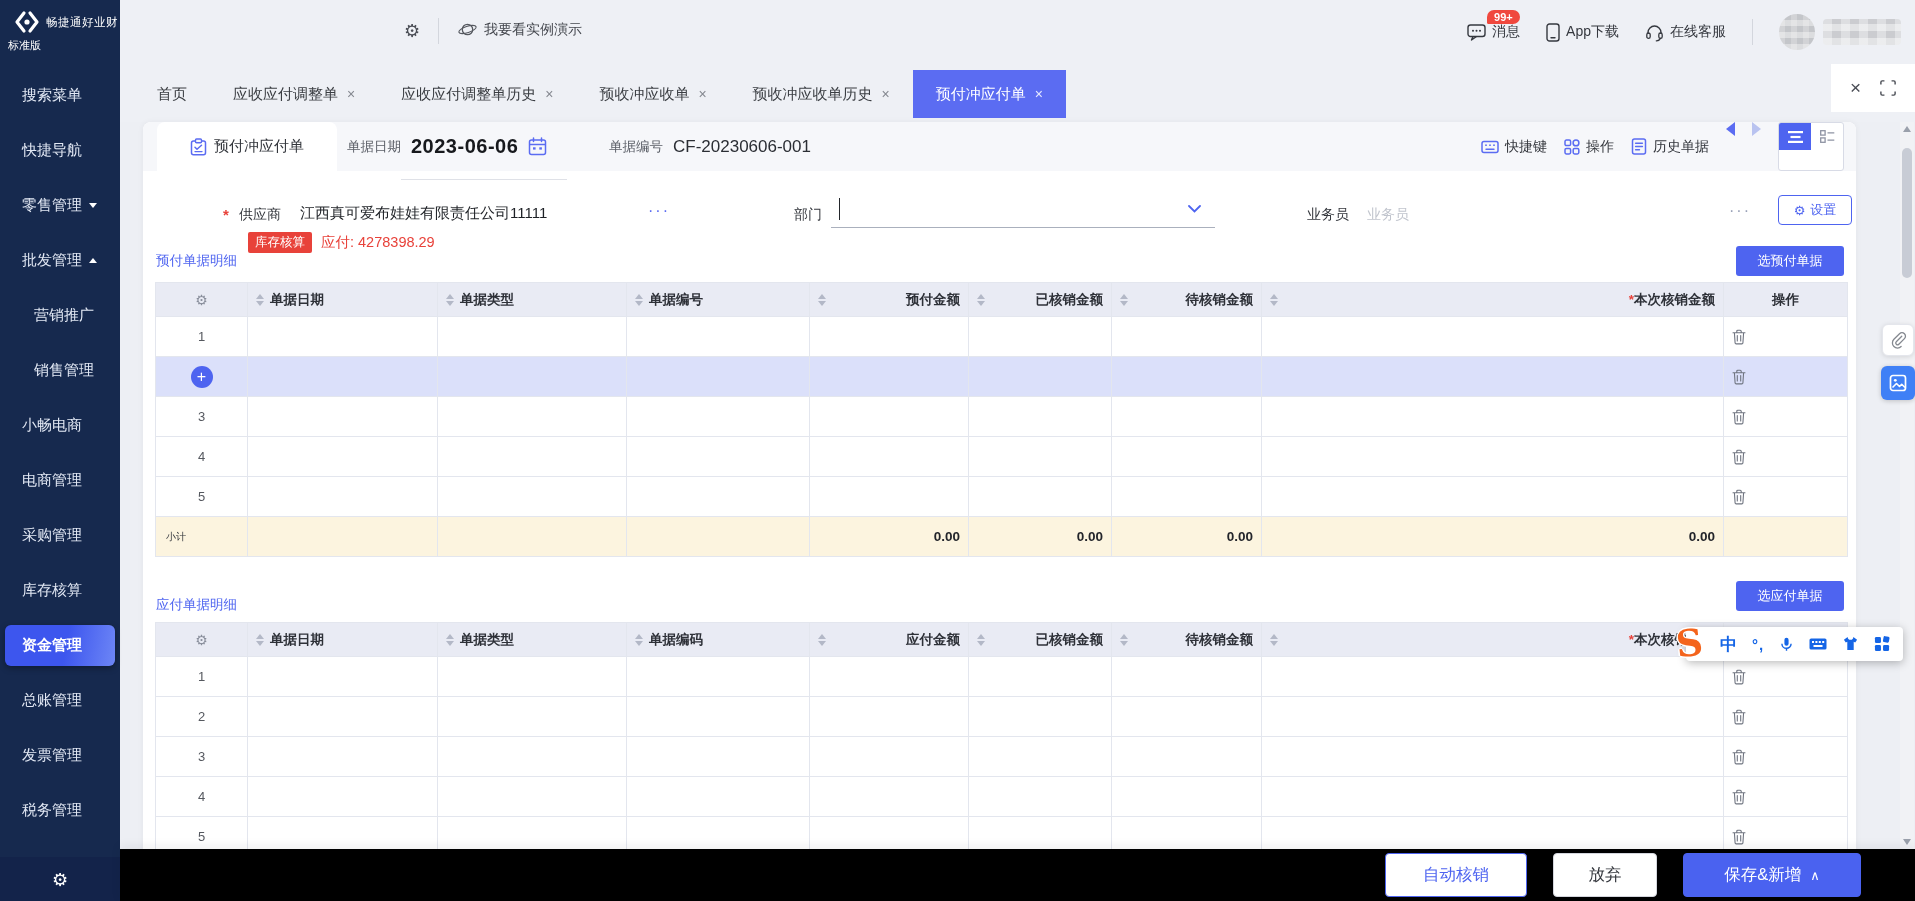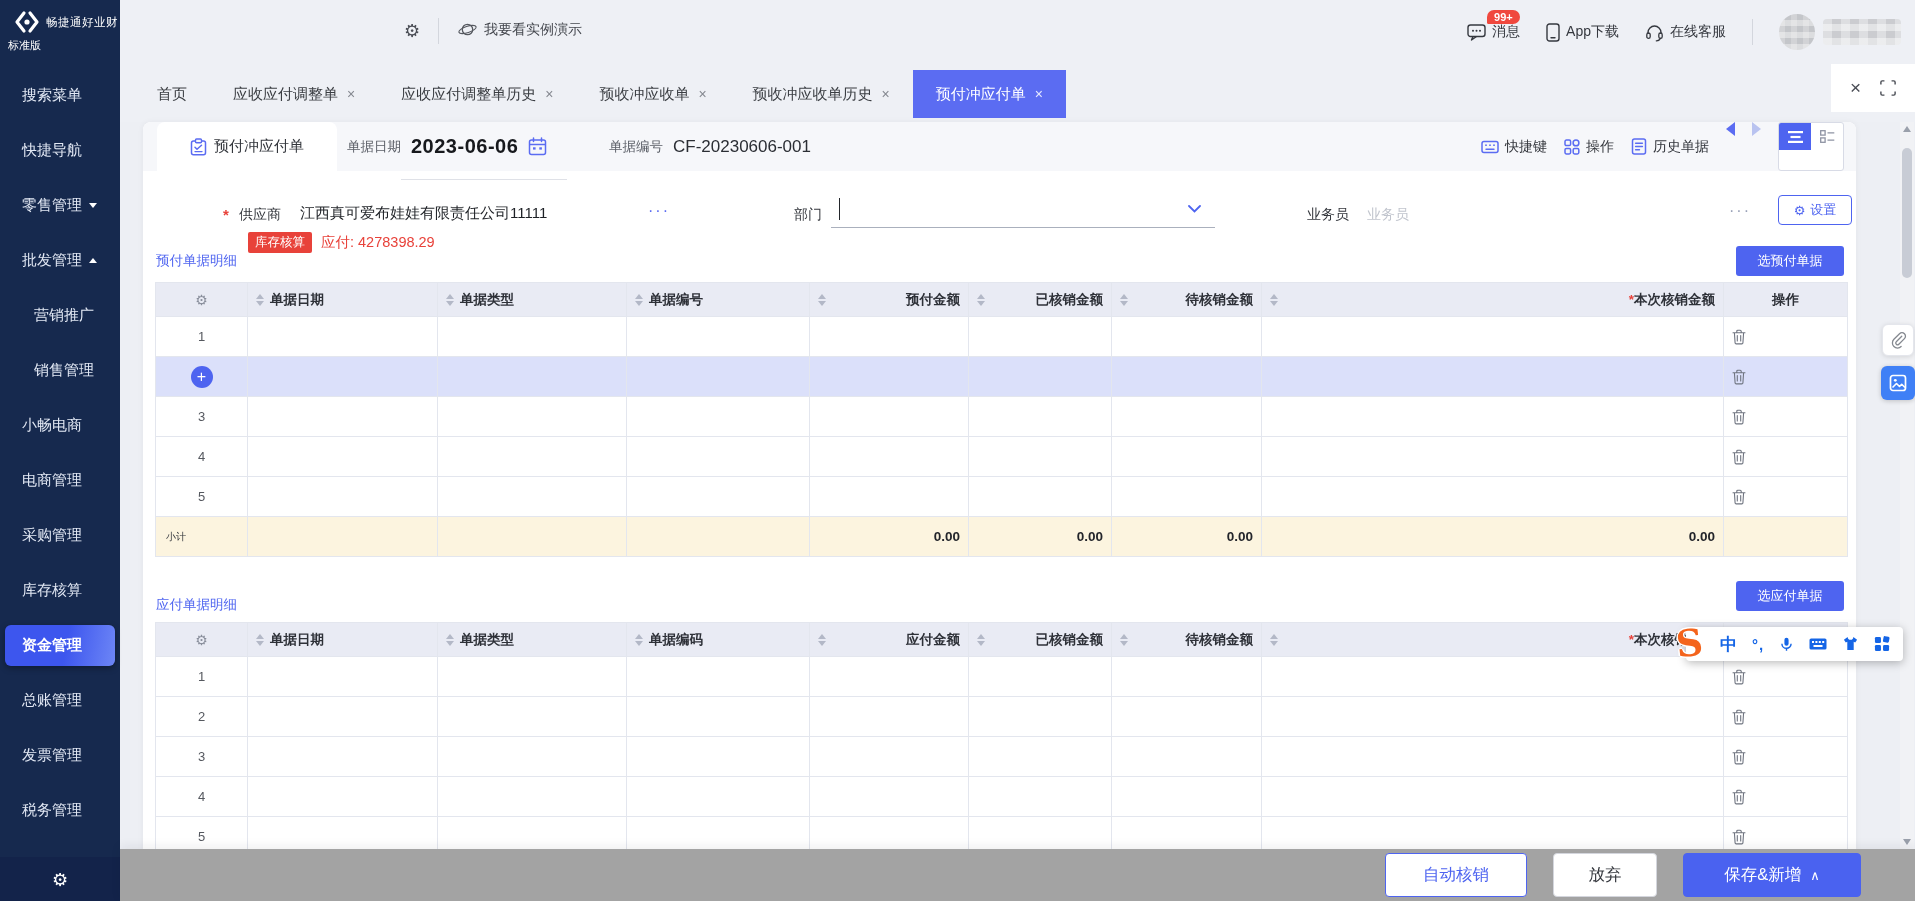--- a/index.html
+++ b/index.html
@@ -145,21 +145,21 @@
   #clip-btn { position:absolute; left:1882px; top:324px; width:32px; height:32px; background:#fff; border:1px solid #e4e6ec;
     border-radius:6px; box-shadow:0 1px 5px rgba(0,0,0,.12); display:flex; align-items:center; justify-content:center; cursor:pointer; z-index:40; }
   #shot-btn { position:absolute; left:1881px; top:366px; width:34px; height:34px; background:#3f80f6; border-radius:6px;
     box-shadow:0 1px 5px rgba(0,0,0,.2); display:flex; align-items:center; justify-content:center; cursor:pointer; z-index:40; }
   #vscroll { position:absolute; right:1px; top:122px; width:14px; height:727px; background:#f1f2f5; z-index:35; }
   #vs-up { position:absolute; top:4px; left:3px; width:0; height:0; border-left:4px solid transparent; border-right:4px solid transparent; border-bottom:6px solid #9aa0ab; cursor:pointer; }
   #vs-dn { position:absolute; bottom:4px; left:3px; width:0; height:0; border-left:4px solid transparent; border-right:4px solid transparent; border-top:6px solid #9aa0ab; cursor:pointer; }
   #vs-thumb { position:absolute; top:26px; left:2px; width:10px; height:130px; background:#c8ccd5; border-radius:6px; cursor:grab; }
 
   
-  #footer { position:absolute; left:120px; right:0; top:849px; bottom:0; background:#a3a3a3;
+  #footer { position:absolute; left:120px; right:0; top:849px; bottom:0; background:#000000;
     box-shadow:0 -3px 10px rgba(31,35,41,.07); display:flex; align-items:center; justify-content:flex-end; gap:26px; padding-right:54px; z-index:50; }
   .f-btn { height:44px; border-radius:4px; font-size:16.5px; display:flex; align-items:center; justify-content:center; cursor:pointer; }
   #btn-auto { width:142px; background:#fff; border:1px solid #4e64f0; color:#4e64f0; }
   #btn-discard { width:104px; background:#fff; border:1px solid #d4d6dd; color:#33363c; }
   #btn-save { width:178px; background:#4a62f0; border:1px solid #4a62f0; color:#fff; gap:9px; }
   #btn-save .caret { font-size:13px; }
   svg { display:block; }
 </style>
 </head>
 <body>

